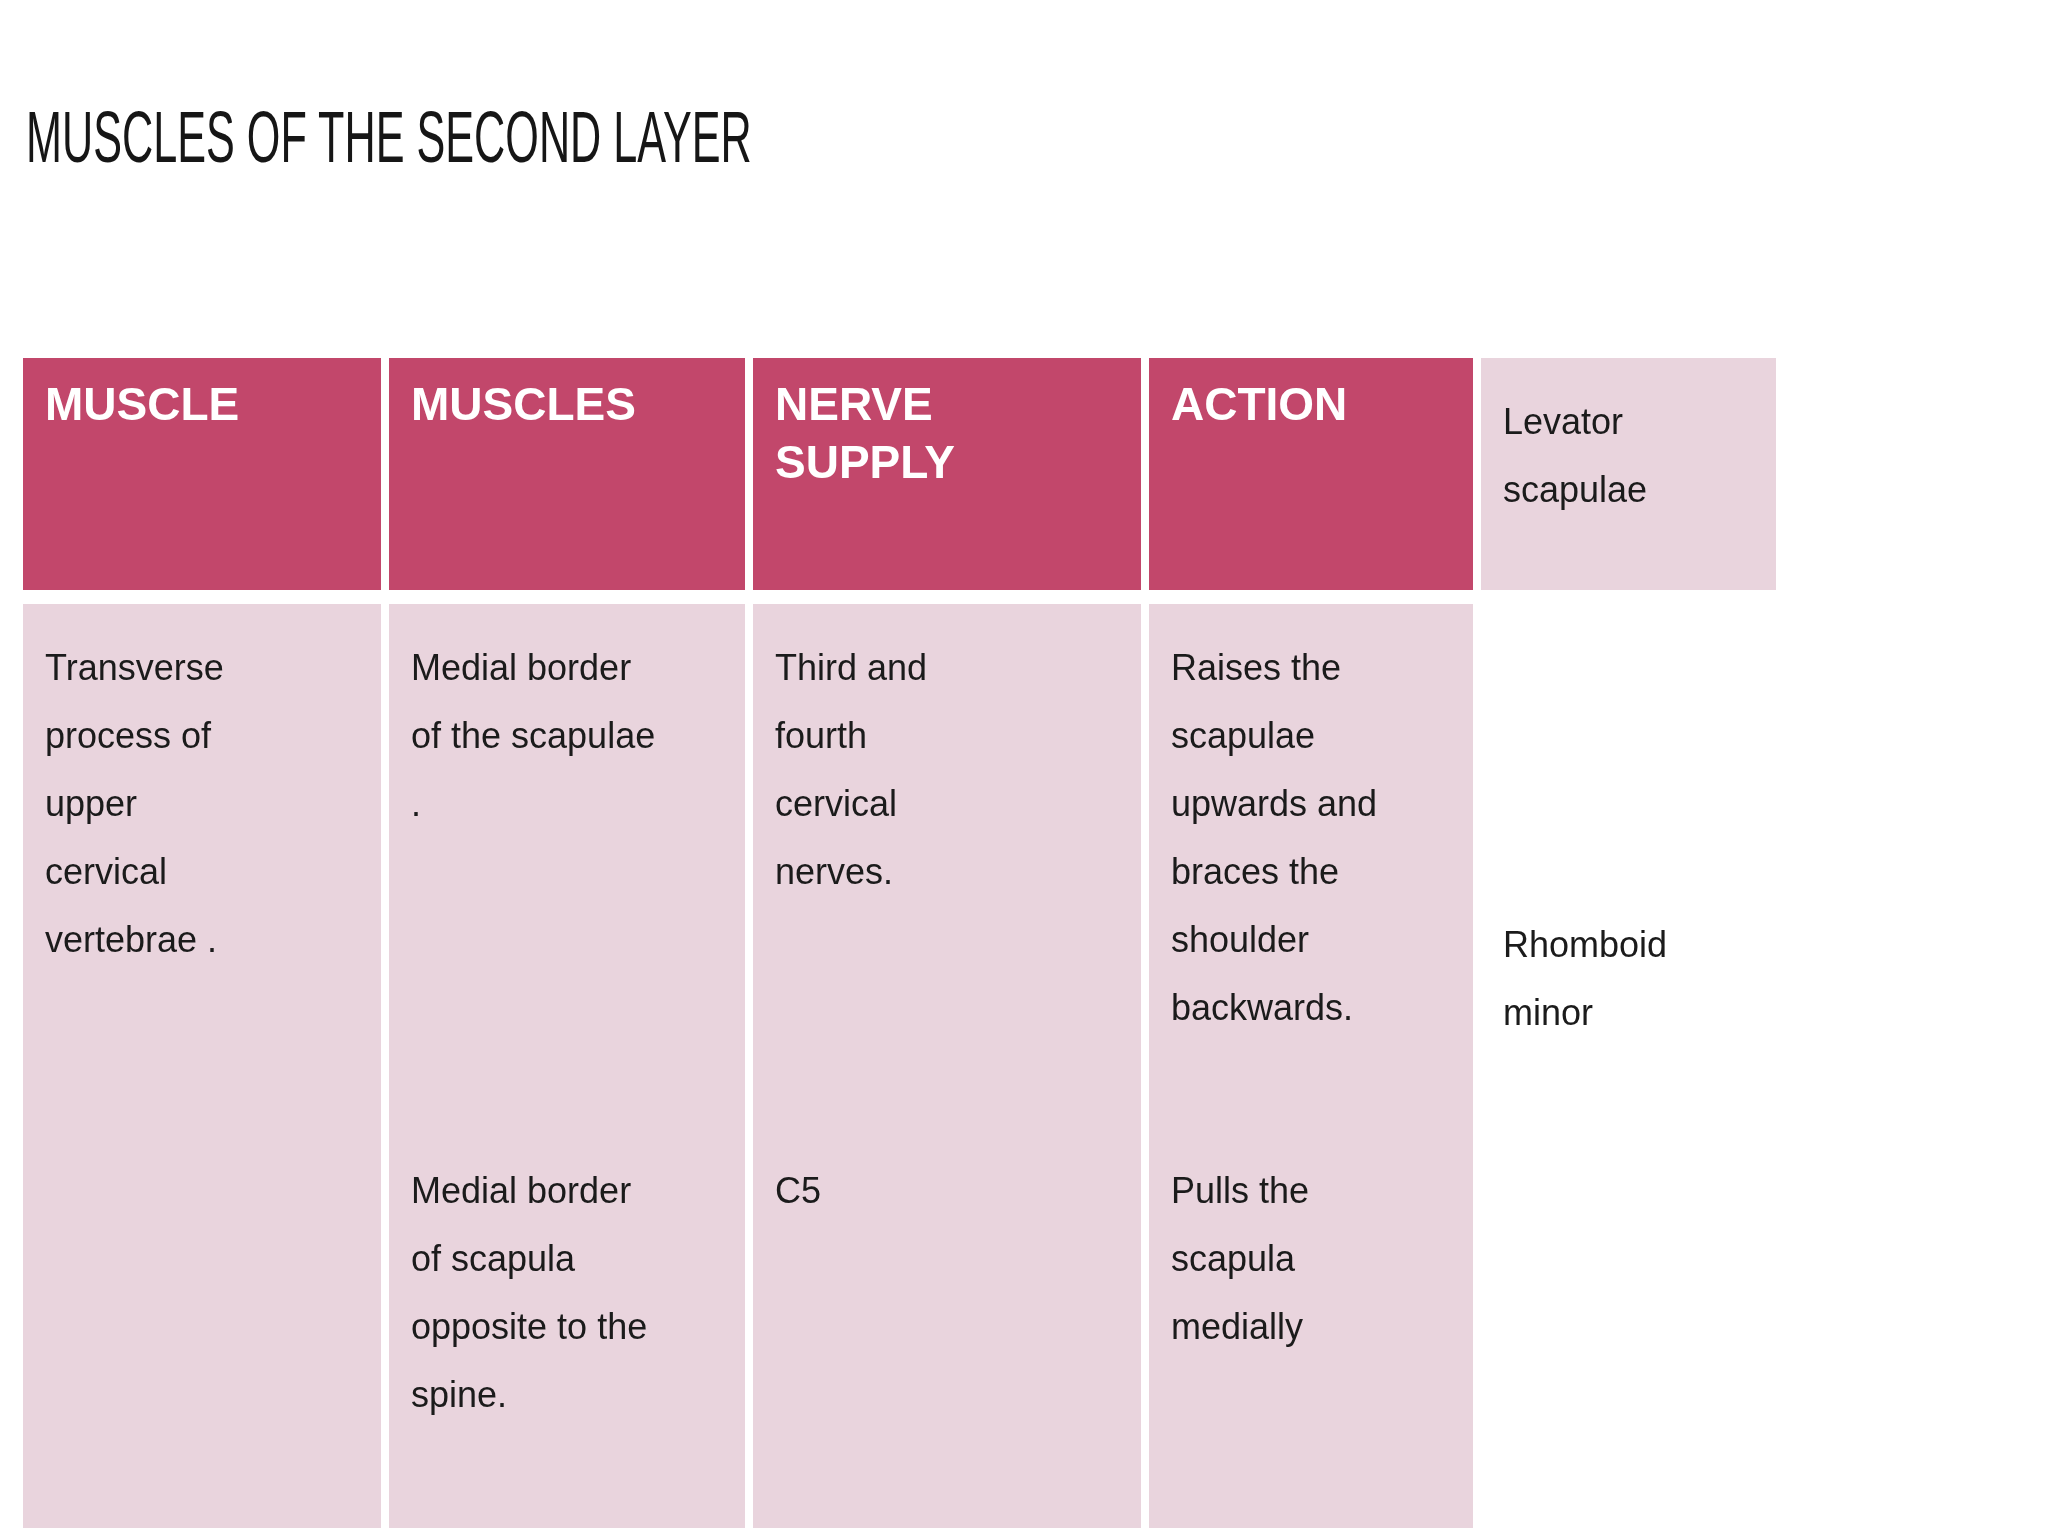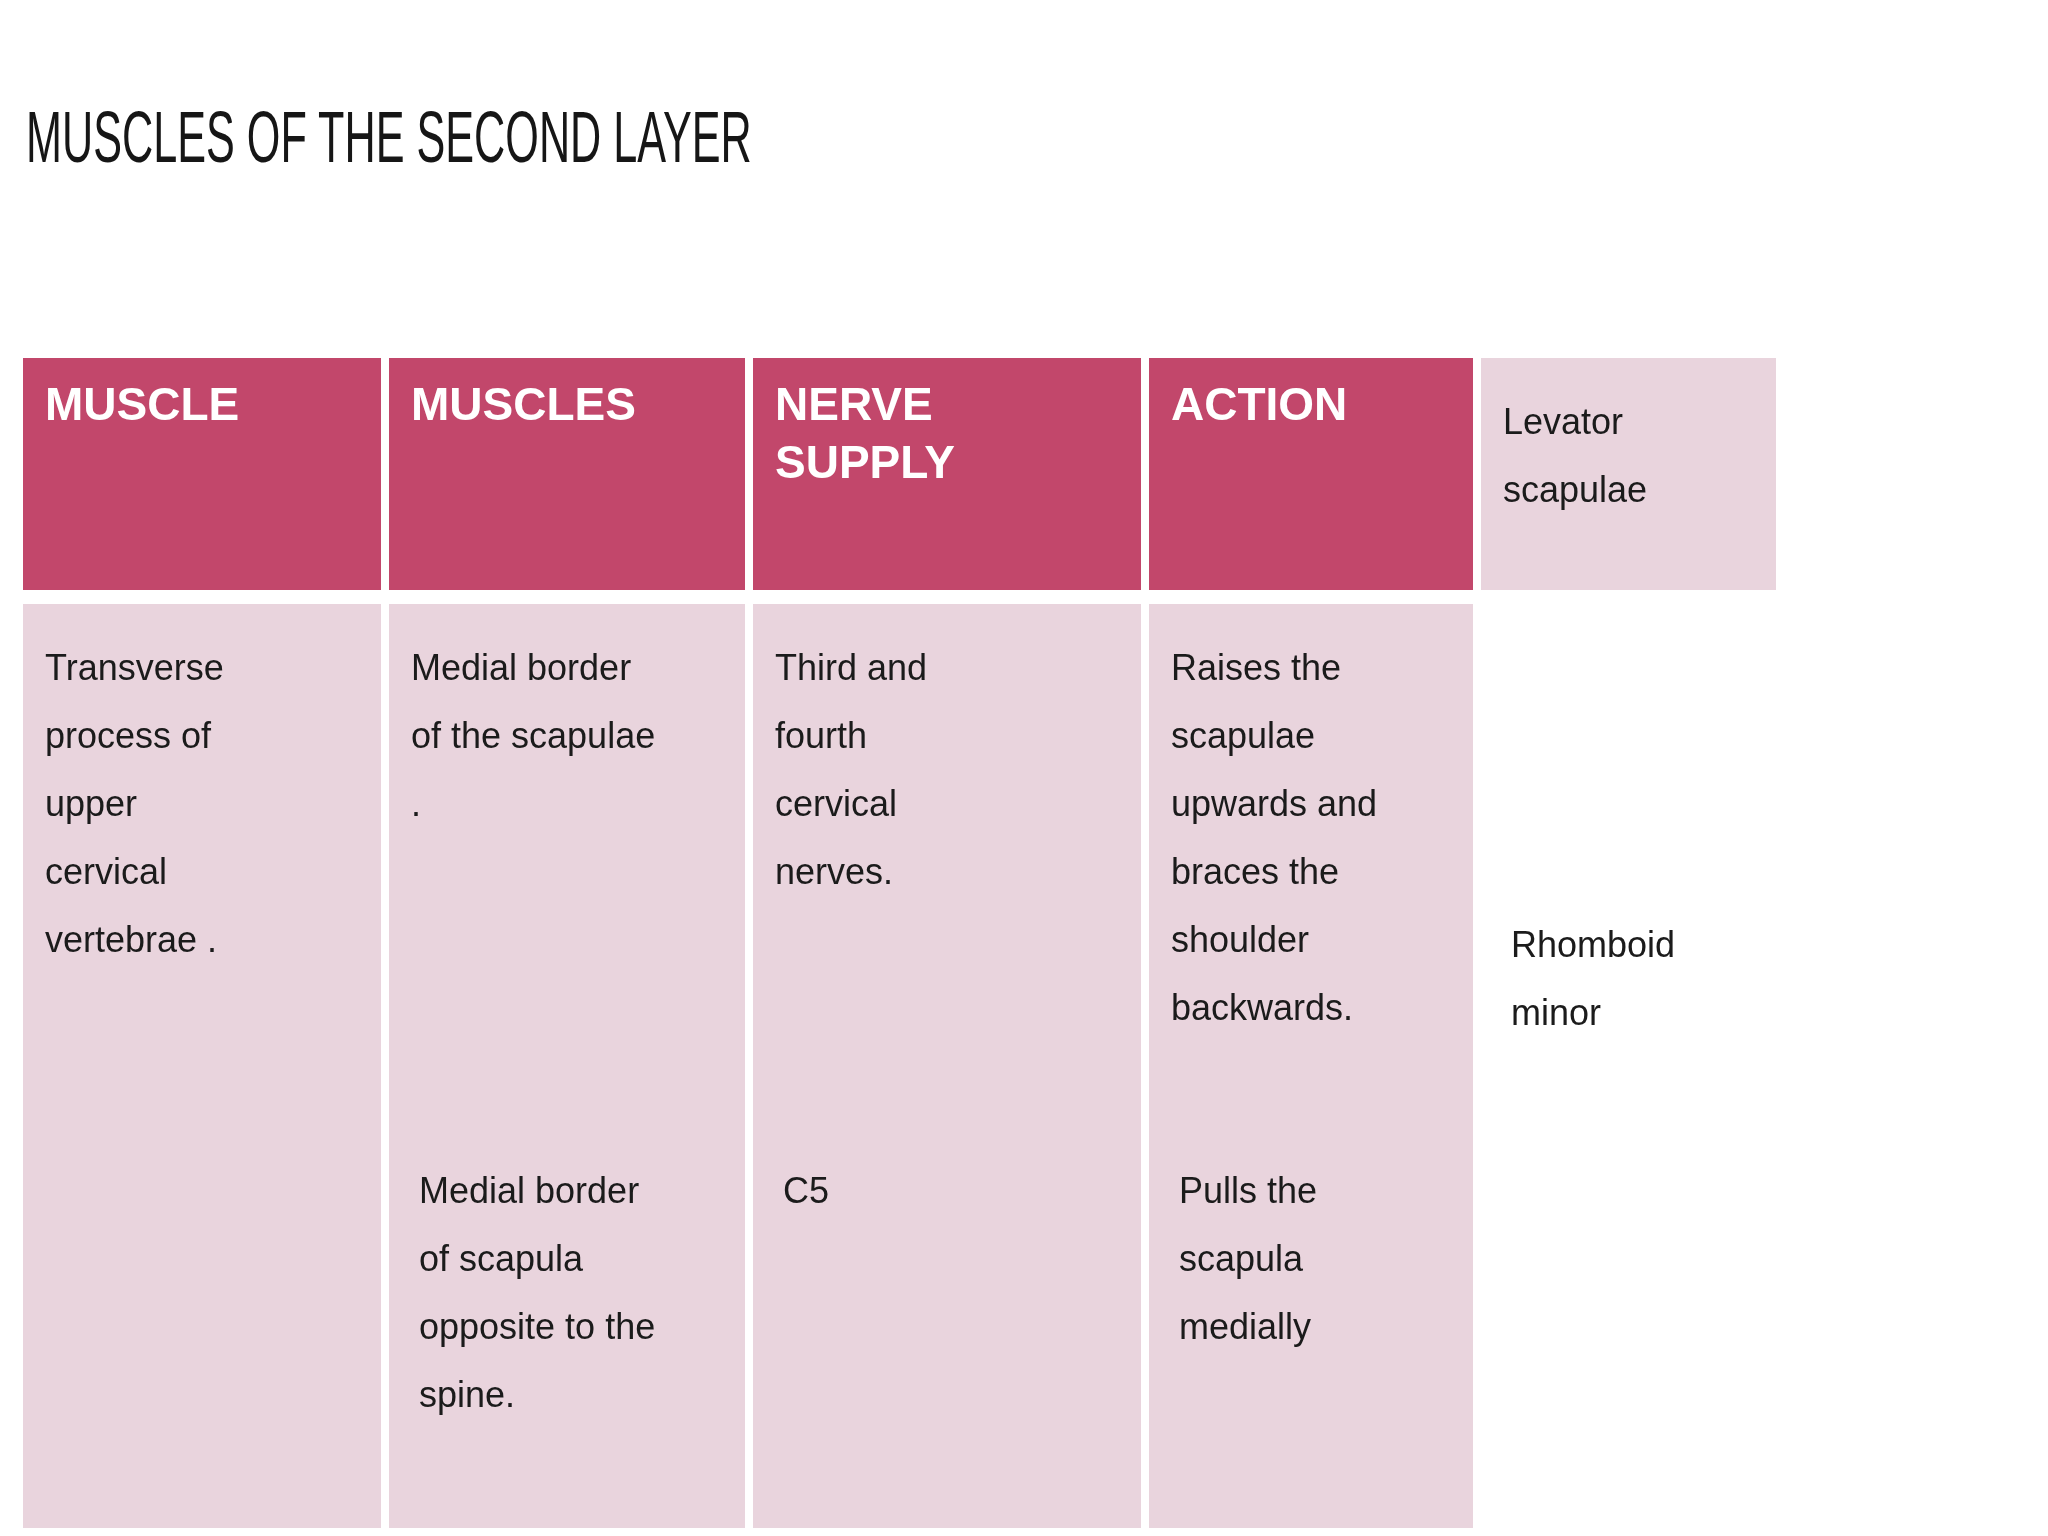--- a/index.html
+++ b/index.html
@@ -47,21 +47,21 @@
     color:var(--body-text,#1b1b1b);
     font-size:36px;
     line-height:68px;
   }
   .cell-text{
     position:absolute;
     left:22px;right:12px;
     white-space:pre-line;
   }
   .row-1{top:30px;}
-  .row-2{top:553px;margin-left:8px;}
+  .row-2{top:553px;}
   .sidebar{
     position:absolute;
     left:1826px;top:0;
     width:222px;height:1536px;
     background:
       repeating-linear-gradient(45deg, rgba(255,255,255,0.045) 0 55px, rgba(255,255,255,0) 55px 110px),
       repeating-linear-gradient(135deg, rgba(255,255,255,0.045) 0 55px, rgba(255,255,255,0) 55px 110px),
       linear-gradient(180deg,
         var(--sidebar-top,#4a0a43) 0%,
         #500e49 20%,

